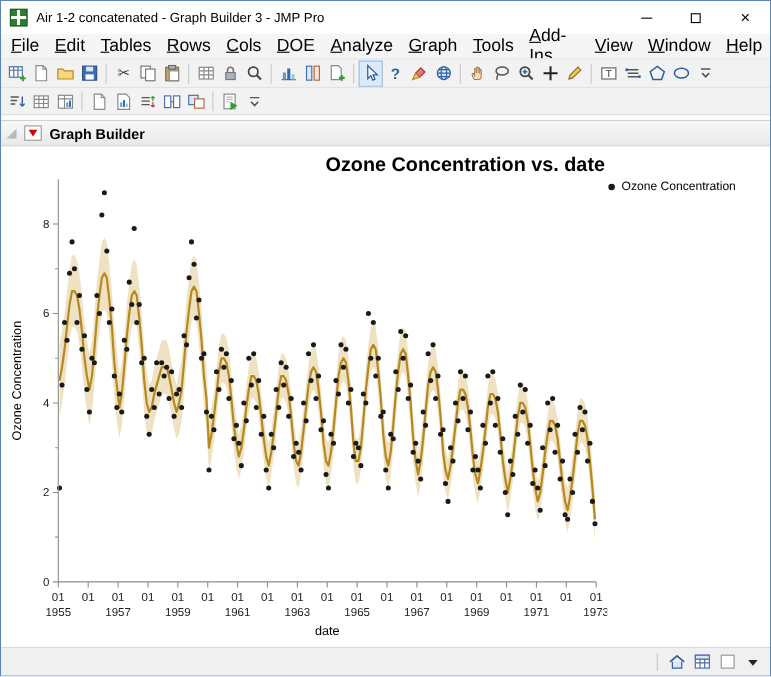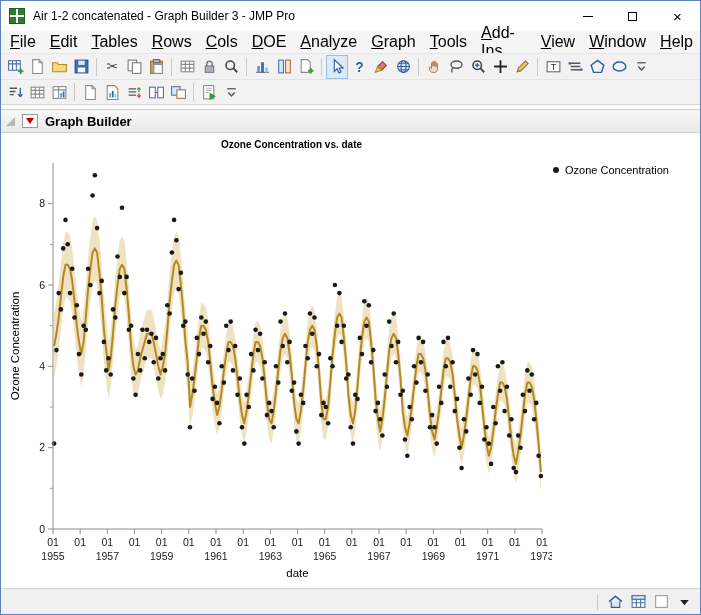--- a/index.html
+++ b/index.html
@@ -41,21 +41,21 @@
 
   
   .report { flex:1 1 auto; background:#fff; padding-top:4px; position:relative; overflow:hidden; }
   .outline-header { height:24px; background:linear-gradient(#f8f8f8,#e9e9e9); border-top:1px solid #cfcfcf; border-bottom:1px solid #cfcfcf; display:flex; align-items:center; padding-left:5px; }
   .disclosure { width:0; height:0; border-bottom:9px solid #b8b8b8; border-left:9px solid transparent; margin-right:7px; }
   .red-triangle-btn { width:16px; height:14px; background:#fdfdfd; border:1px solid #9a9a9a; display:flex; align-items:center; justify-content:center; margin-right:7px; }
   .red-tri { width:0; height:0; border-top:6px solid #c00; border-left:4px solid transparent; border-right:4px solid transparent; }
   .outline-title { font-weight:bold; font-size:13px; }
 
   .chart-region { position:absolute; left:0; right:0; top:28px; bottom:0; }
-  .chart-title { position:absolute; left:46px; top:6px; width:489px; text-align:center; font-weight:bold; font-size:10px; }
+  .chart-title { position:absolute; left:60px; top:6px; width:489px; text-align:right; font-weight:bold; font-size:18px; }
   #chart { position:absolute; left:6px; top:20px; }
   .legend { position:absolute; left:552px; top:28px; font-size:11px; }
   .legend-item { display:flex; align-items:center; height:17px; gap:6px; }
   .legend-marker.dot { width:6px; height:6px; border-radius:50%; }
   .legend-marker.line { width:16px; height:3px; }
 
   
   .statusbar { height:26px; flex:0 0 auto; background:#f0f0f0; border-top:1px solid #d5d5d5; display:flex; align-items:center; justify-content:flex-end; padding-right:6px; gap:3px; }
   .status-btn { width:20px; height:20px; display:flex; align-items:center; justify-content:center; }
   .status-sep { width:1px; height:16px; background:#c9c9c9; margin:0 4px; }

